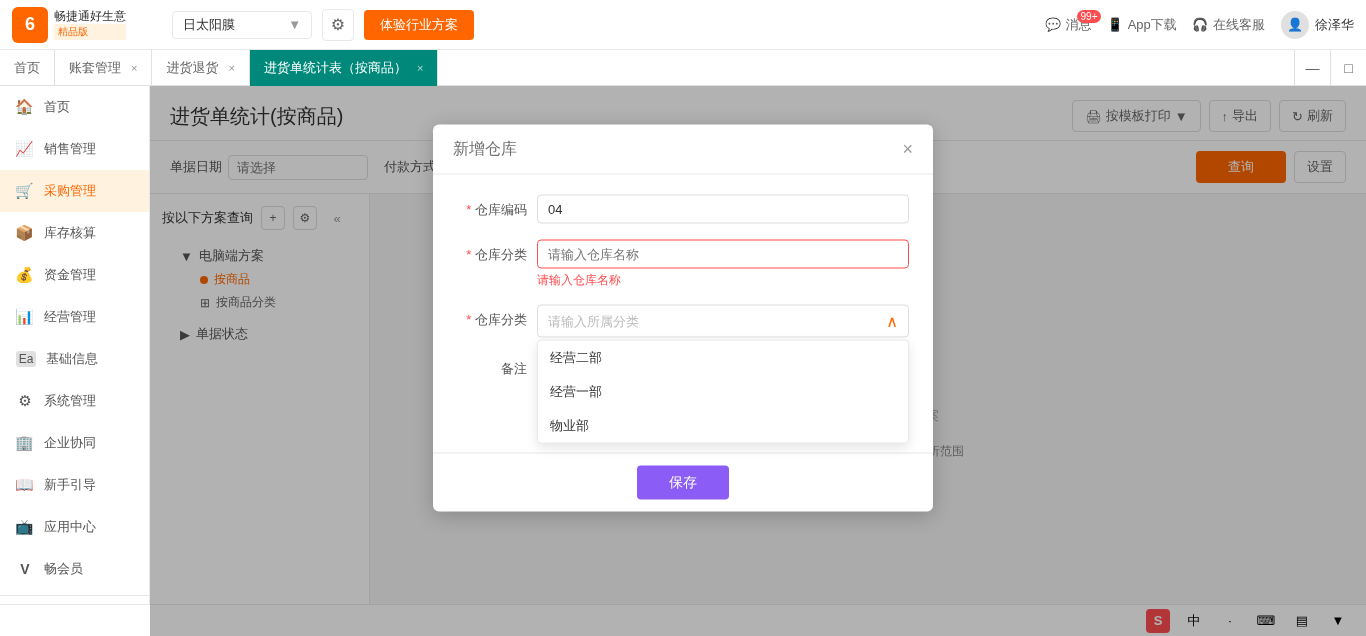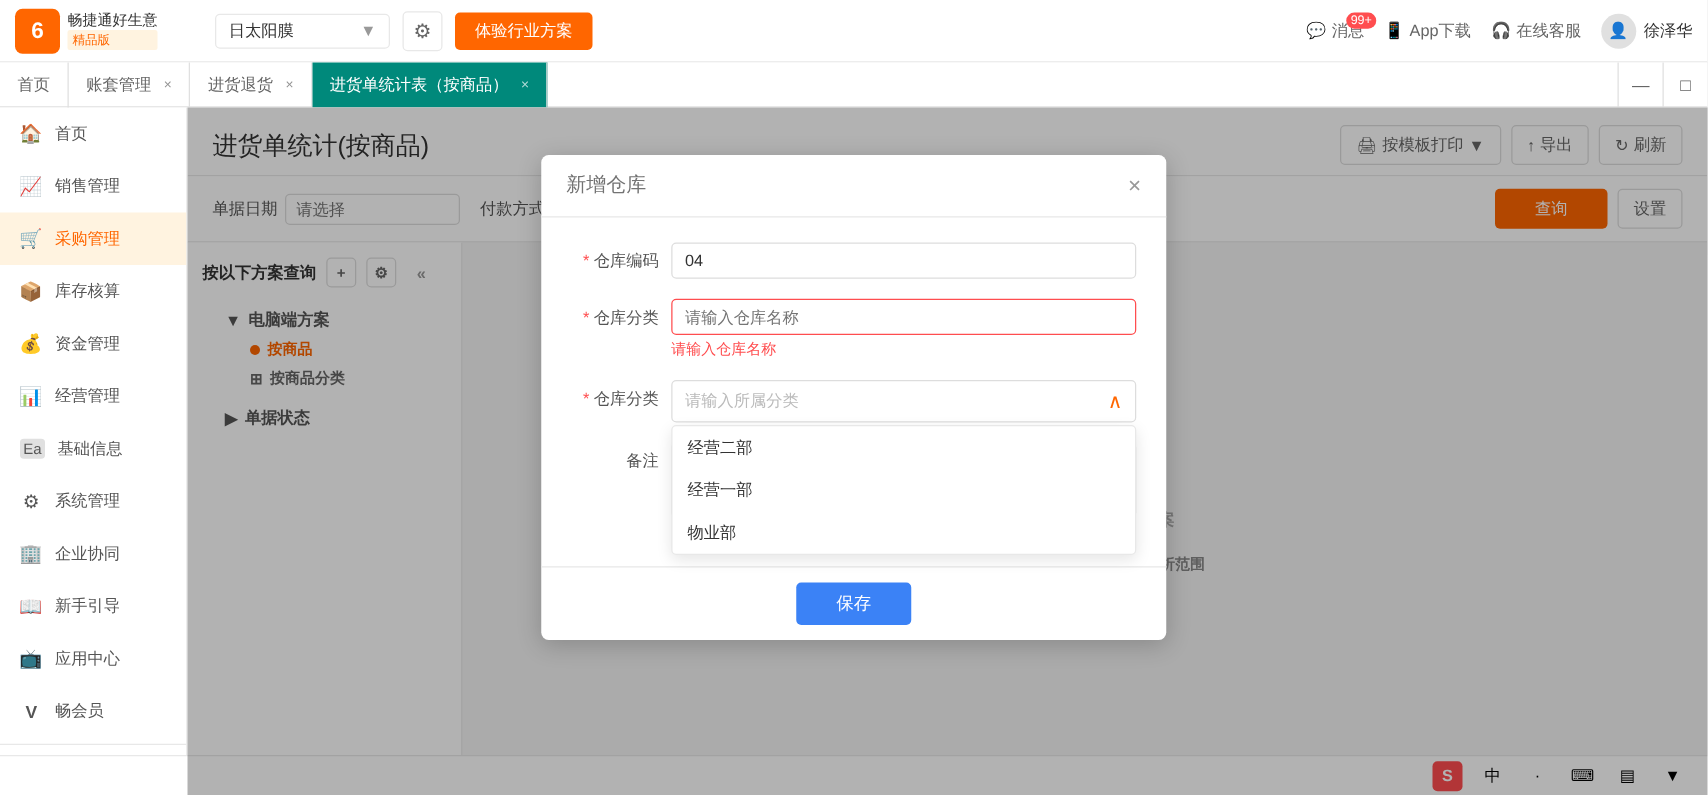--- a/index.html
+++ b/index.html
@@ -152,33 +152,33 @@
     }
     .dropdown-item.selected { background: #fff3e0; color: #ff6600; }
     .textarea-input {
       width: 100%; border: 1px solid #ddd; border-radius: 4px; padding: 6px 10px;
       font-size: 13px; color: #333; resize: none; height: 60px; outline: none;
     }
     .modal-footer {
       display: flex; align-items: center; justify-content: center;
       padding: 12px 20px; border-top: 1px solid #e8e8e8; gap: 12px;
     }
-    .btn-save { background: #3b82f6; color: #fff; border: none; border-radius: 4px; padding: 8px 32px; cursor: pointer; font-size: 14px; }
+    .btn-save { background: #8b5cf6; color: #fff; border: none; border-radius: 4px; padding: 8px 32px; cursor: pointer; font-size: 14px; }
 
     
     .bottom-bar {
       position: fixed; bottom: 0; right: 0; left: 0; height: 32px;
       background: #fff; border-top: 1px solid #e8e8e8;
       display: flex; align-items: center; justify-content: flex-end;
       padding: 0 16px; gap: 12px; z-index: 50;
     }
     .bottom-icon { width: 24px; height: 24px; display: flex; align-items: center; justify-content: center; cursor: pointer; }
 
     
-    .content-grid { display: flex; height: 100%; font-weight: bold; }
+    .content-grid { display: flex; height: 100%; }
     .left-panel { width: 220px; background: #fff; border-right: 1px solid #e8e8e8; padding: 12px; }
     .right-panel { flex: 1; padding: 0; display: flex; flex-direction: column; }
     .main-header { background: #fff; padding: 14px 20px 8px; border-bottom: 1px solid #e8e8e8; display: flex; align-items: center; }
     .main-title-area { flex: 1; }
     .main-title { font-size: 20px; color: #333; font-weight: 500; }
 
     .placeholder-area { display: flex; flex-direction: column; align-items: center; justify-content: center; flex: 1; color: #aaa; font-size: 13px; gap: 10px; padding: 30px; }
     .placeholder-area .placeholder-icon { font-size: 40px; color: #ddd; }
 
     .tip-area { display: flex; align-items: center; gap: 8px; padding: 8px 12px; color: #888; font-size: 12px; }

